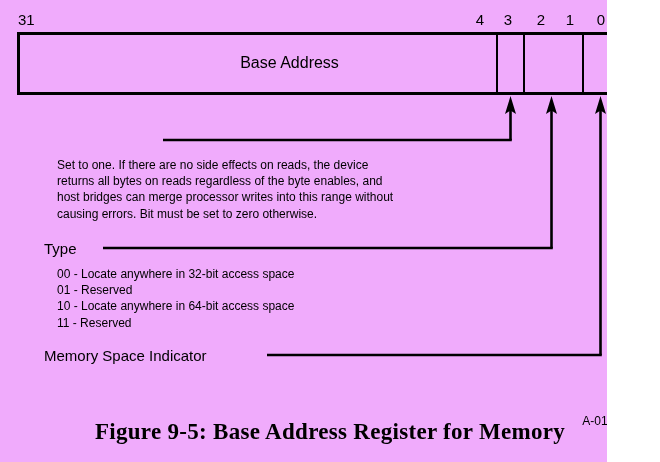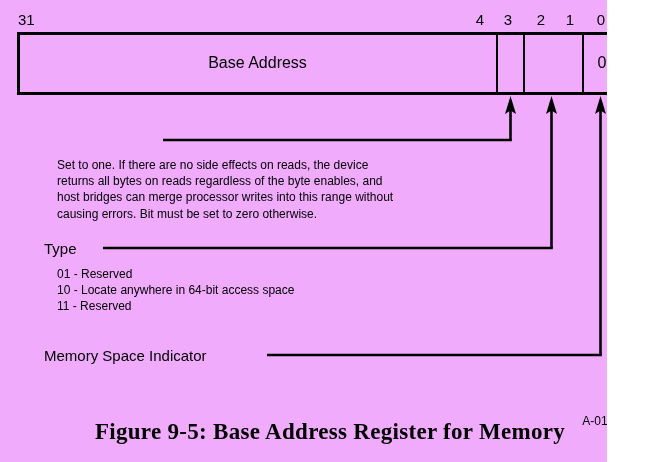--- a/index.html
+++ b/index.html
@@ -39,20 +39,21 @@
     width: 24px;
     color: #000;
   }
 
   .cell-text {
     position: absolute;
     font-size: 16px;
     line-height: 16px;
     text-align: center;
     color: #000;
+    margin-left: 32px;
   }
 
   
   .callout-title {
     position: absolute;
     font-size: 15px;
     line-height: 15px;
     white-space: nowrap;
     color: #000;
   }
@@ -129,20 +130,21 @@
 
     <div class="callout-body" style="left:57px; top:157px;">
       <div>Set to one. If there are no side effects on reads, the device</div>
       <div>returns all bytes on reads regardless of the byte enables, and</div>
       <div>host bridges can merge processor writes into this range without</div>
       <div>causing errors. Bit must be set to zero otherwise.</div>
     </div>
 
     <div class="callout-title" style="left:44px; top:241px;">Type</div>
     <div class="callout-body" style="left:57px; top:266px;">
+      <div>00 - Locate anywhere in 32-bit access space</div>
       <div>01 - Reserved</div>
       <div>10 - Locate anywhere in 64-bit access space</div>
       <div>11 - Reserved</div>
     </div>
 
     <div class="callout-title" style="left:44px; top:348px;">Memory Space Indicator</div>
 
     <div class="artwork-id" style="left:460px; top:377px; width:161px;">A-0195</div>
   </div>
 

